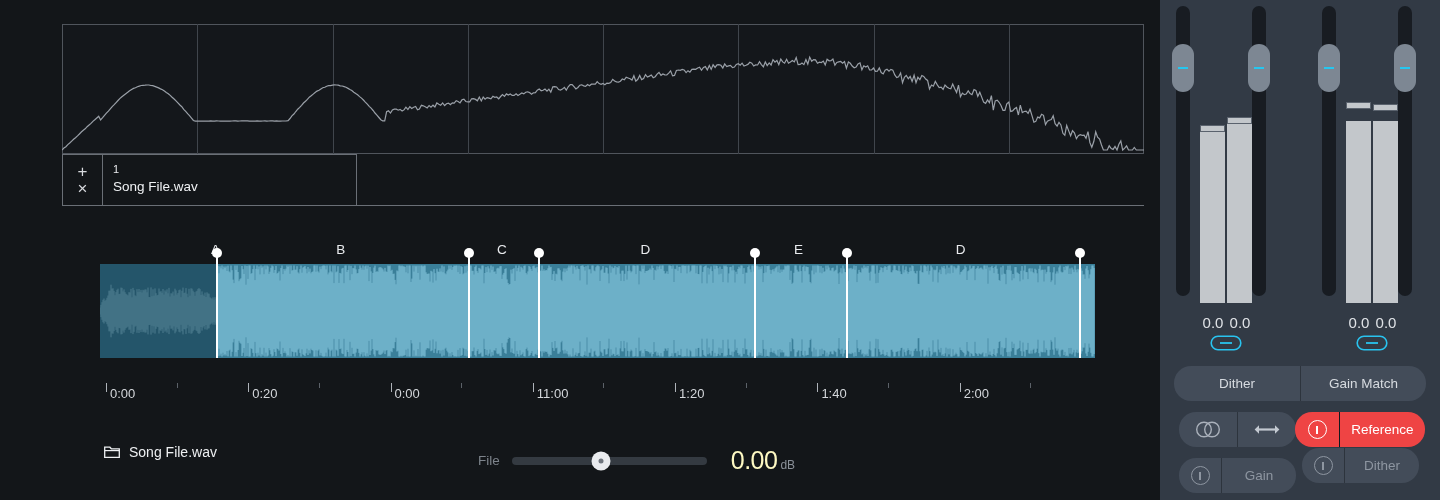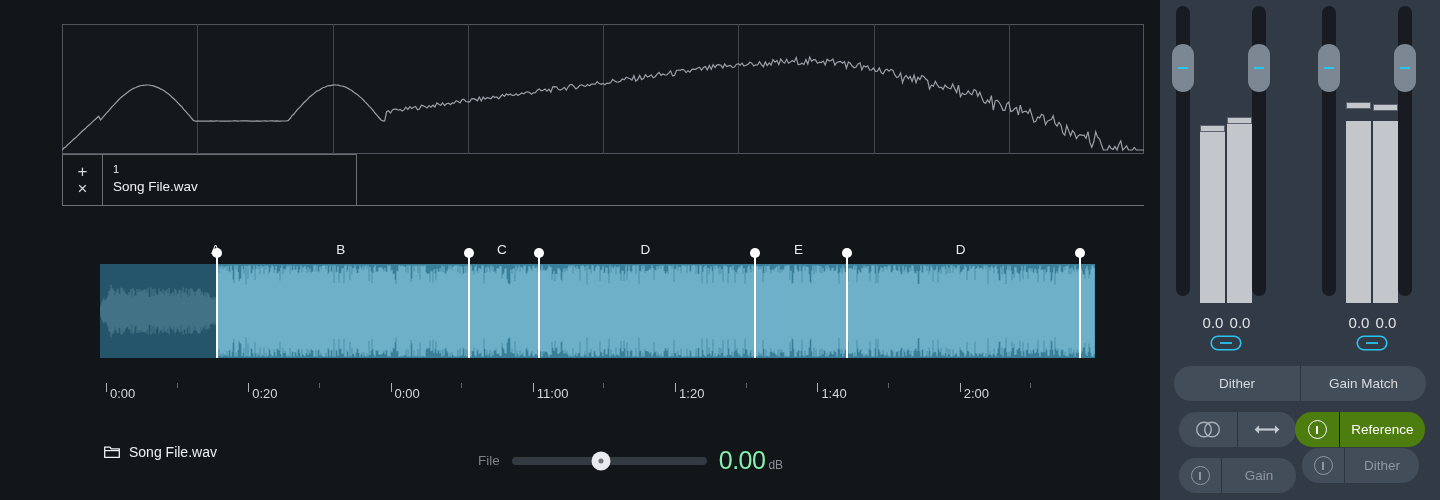--- a/index.html
+++ b/index.html
@@ -150,22 +150,23 @@
     transform: translate(-50%,-50%);
     width: 19px; height: 19px; border-radius: 50%;
     background: #e9ebee;
     display: flex; align-items: center; justify-content: center;
   }
   #gain-knob::after {
     content: ""; width: 5px; height: 5px; border-radius: 50%;
     background: #6f757d;
   }
   #gain-value {
-    color: #86efac; font-size: 25px; font-weight: 300;
+    color: #fef9c3; font-size: 25px; font-weight: 300;
     letter-spacing: -0.5px;
+    margin-left: 12px;
   }
   #gain-unit { color: #8b9199; font-size: 12px; margin-left: 3px; }
 
   
   #right-panel {
     position: absolute; left: 1160px; top: 0;
     width: 280px; height: 500px;
     background: #323a45;
   }
   .fader-track {
@@ -201,21 +202,21 @@
     cursor: pointer;
   }
 
   .btn-row { position: absolute; display: flex; }
   .pill {
     display: flex; align-items: center; justify-content: center;
     background: #434c59; color: #d7dbe0; cursor: pointer;
     font-size: 13.5px;
   }
   .pill.dim { color: #8e96a1; }
-  .pill.active { background: #4d7c0f; color: #ffffff; }
+  .pill.active { background: #ef4444; color: #ffffff; }
   .pill-l { border-radius: 17px 0 0 17px; }
   .pill-r { border-radius: 0 17px 17px 0; }
   .divider-v { width: 1px; background: #2d343d; }
   .i-circle {
     width: 19px; height: 19px; border-radius: 50%;
     border: 1.6px solid currentColor;
     display: flex; align-items: center; justify-content: center;
   }
   .i-circle::after {
     content: ""; width: 1.6px; height: 8px; background: currentColor;

